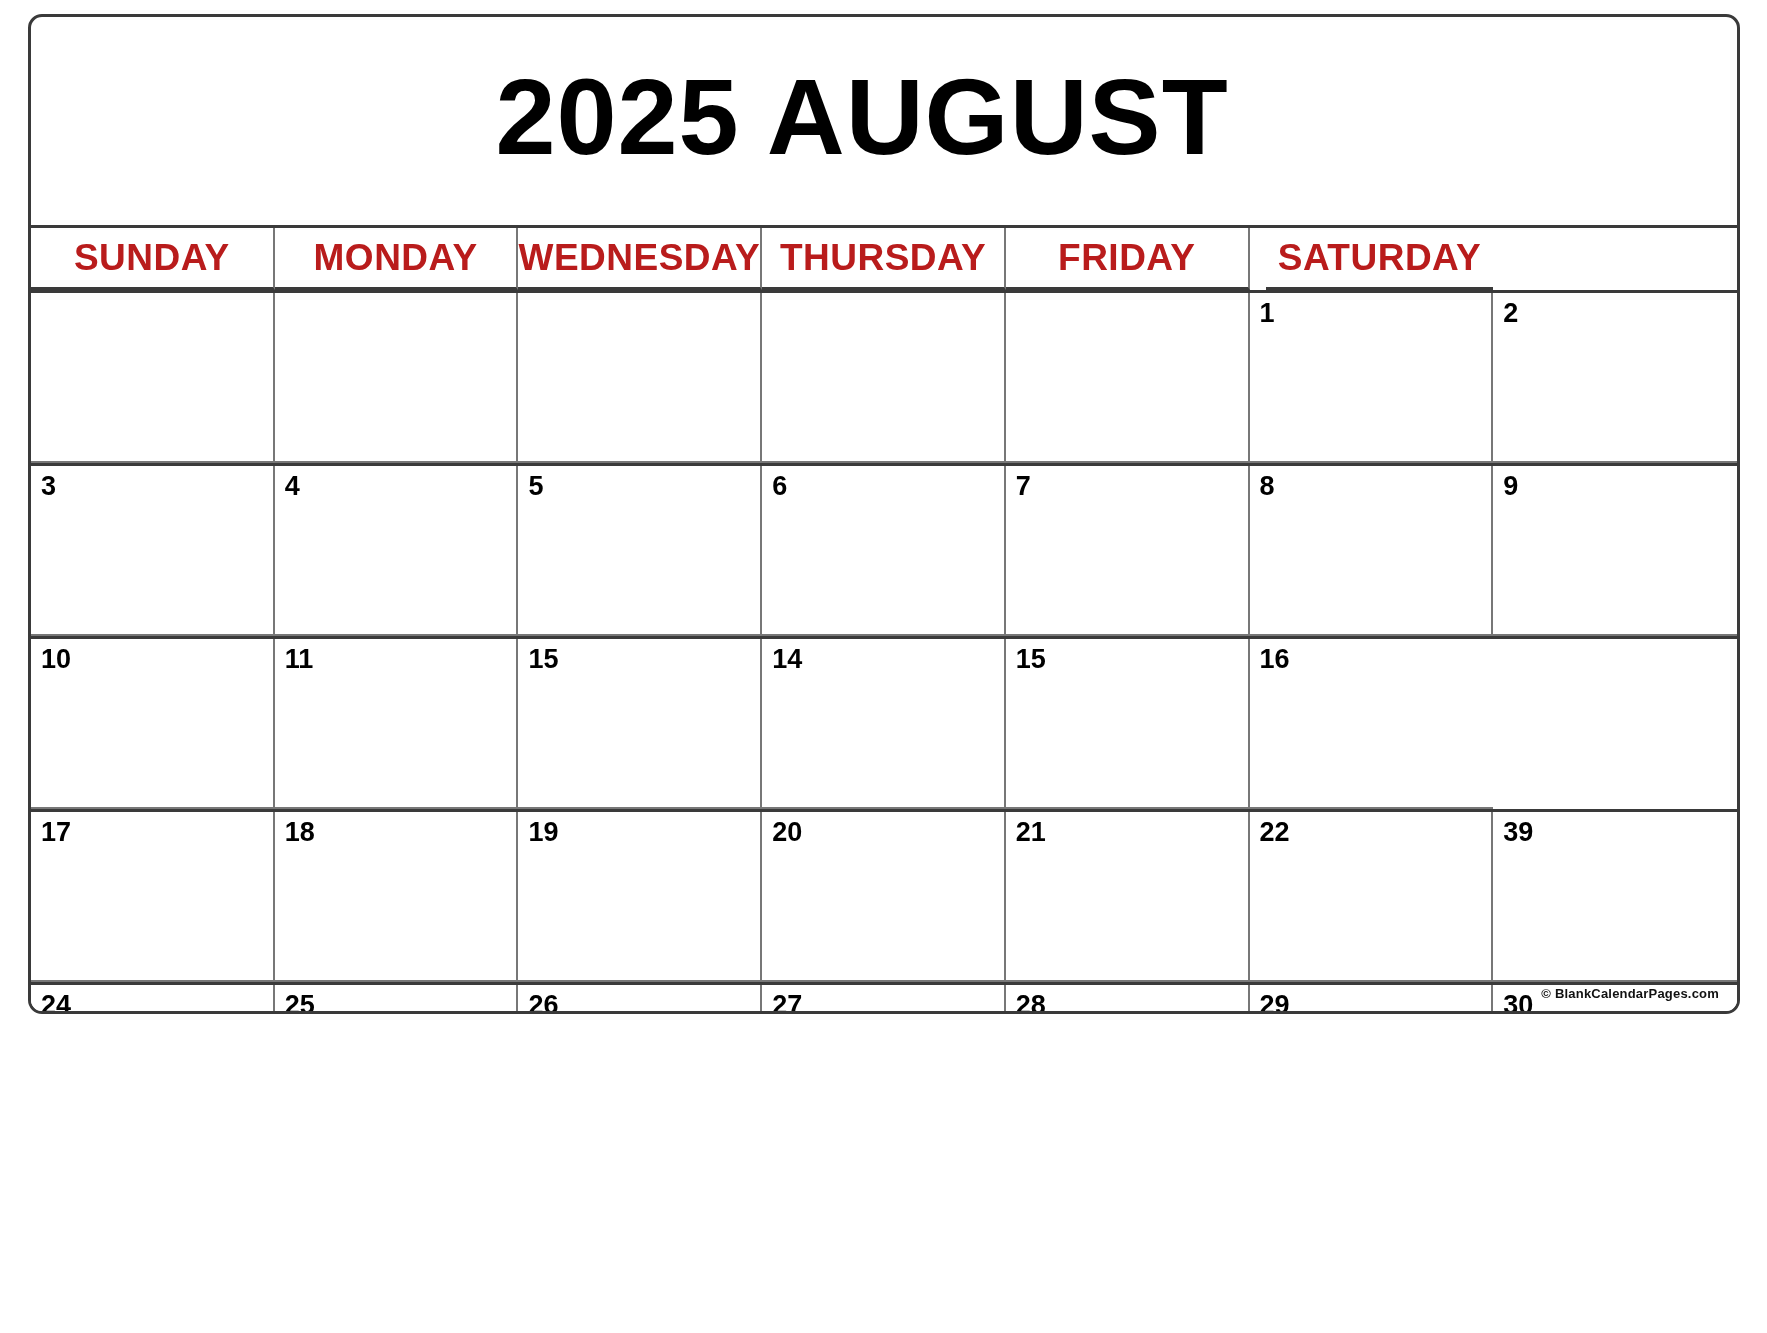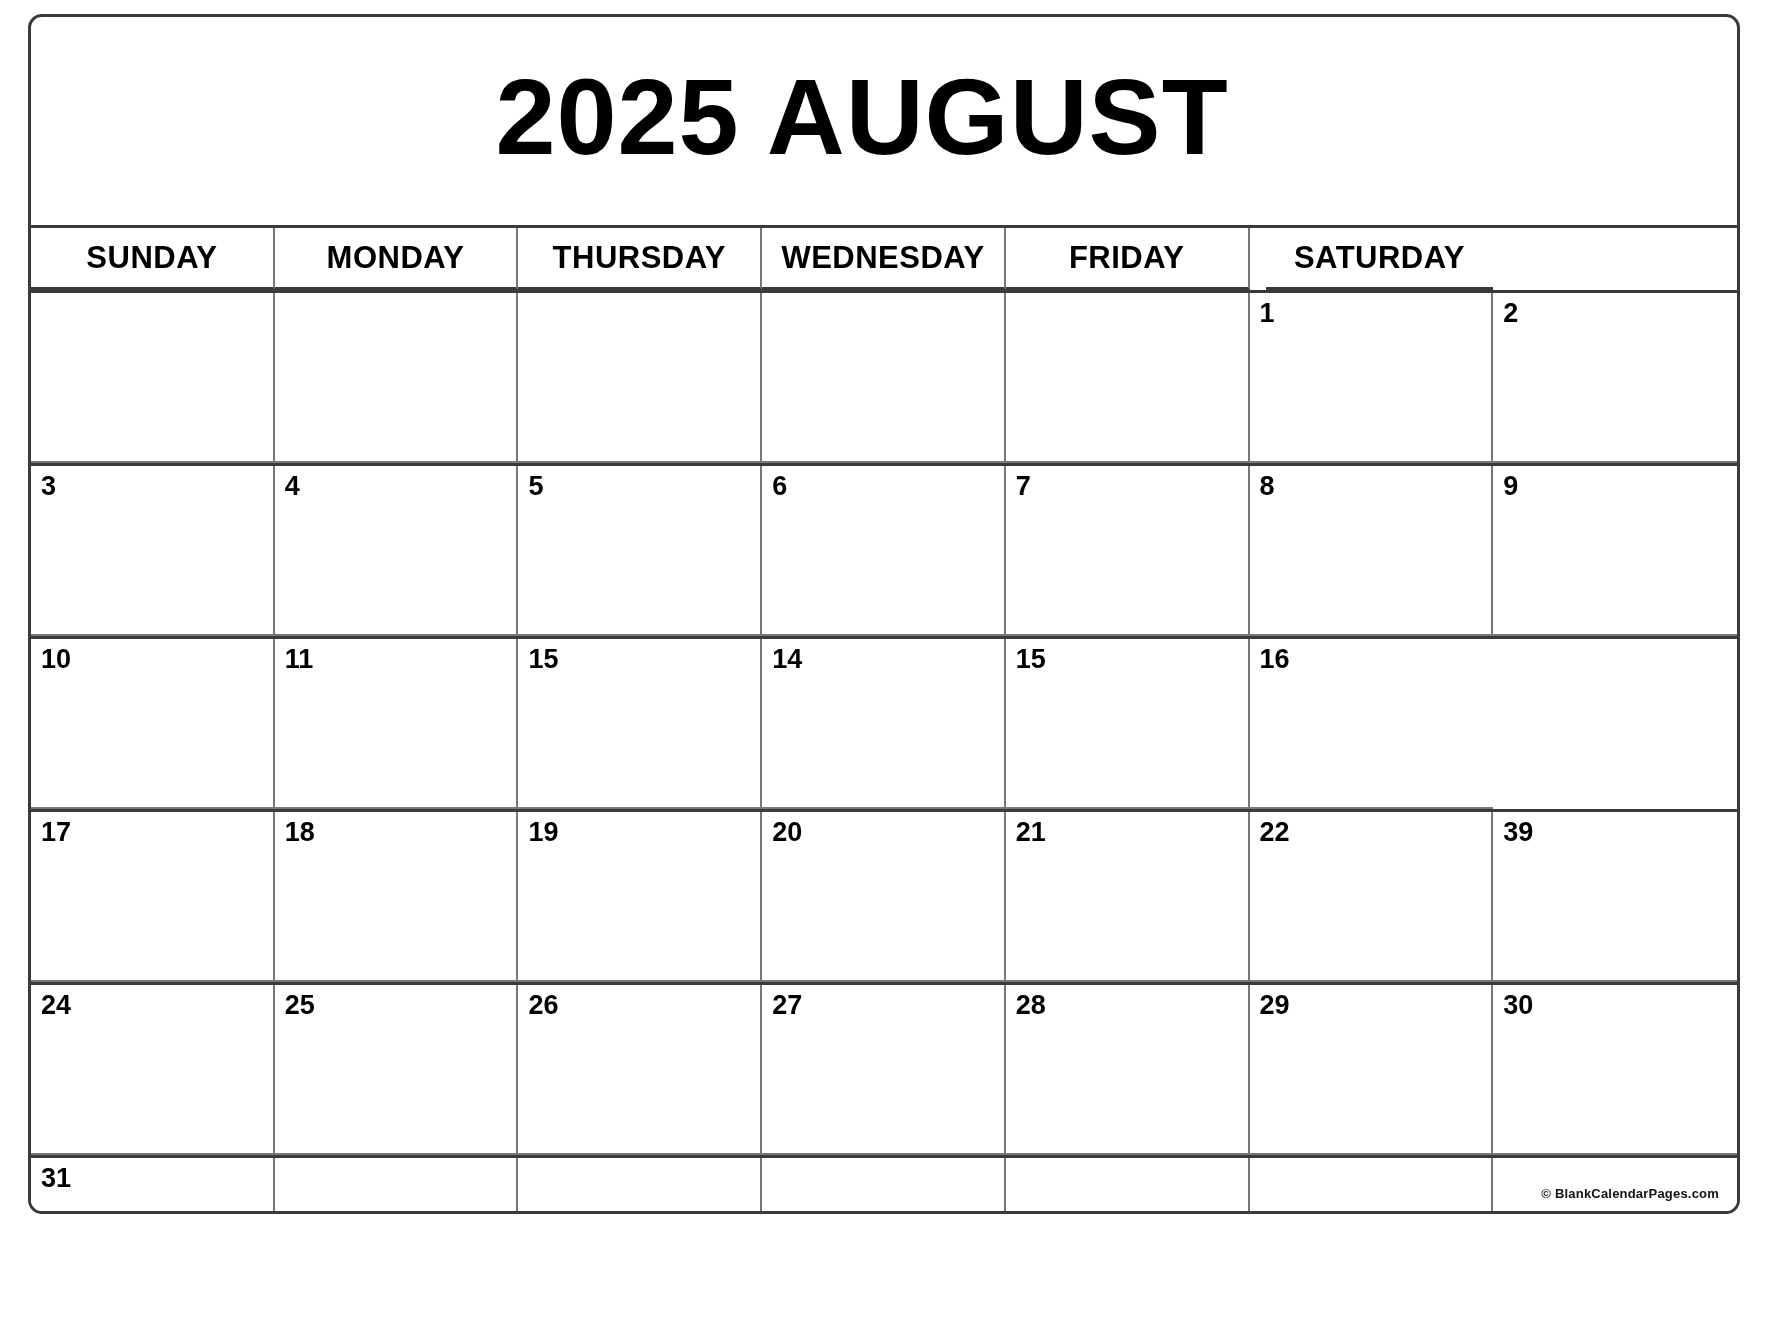--- a/index.html
+++ b/index.html
@@ -12,21 +12,21 @@
     height: 1333px;
     font-family: "Liberation Sans", sans-serif;
     -webkit-font-smoothing: antialiased;
   }
 
   .calendar-frame {
     position: absolute;
     left: 28px;
     top: 14px;
     width: 1712px;
-    height: 1200px;
+    height: 1000px;
     border: 3px solid #3a3a3a;
     border-radius: 14px;
     box-sizing: border-box;
     background: #ffffff;
     overflow: hidden;
   }
 
   .title-bar {
     height: 208px;
     display: flex;
@@ -55,24 +55,24 @@
   }
 
   .dow-row .dow {
     height: 62px;
     border-right: 2px solid #777777;
     border-bottom: 3px solid #3a3a3a;
     box-sizing: border-box;
     display: flex;
     align-items: center;
     justify-content: center;
-    font-size: 31px;
+    font-size: 37px;
     font-weight: bold;
     letter-spacing: 0.5px;
-    color: #000000;
+    color: #b91c1c;
   }
   .dow-row .dow:last-child { border-right: none; margin-left: 16px; }
 
   .week-row .cell {
     height: 170px;
     border-right: 2px solid #777777;
     border-bottom: 2px solid #777777;
     box-sizing: border-box;
     position: relative;
     background: #ffffff;
@@ -106,22 +106,22 @@
 
 <div class="calendar-frame">
 
   <div class="title-bar">
     <div class="title-text">2025 AUGUST</div>
   </div>
 
   <div class="grid dow-row">
     <div class="dow">SUNDAY</div>
     <div class="dow">MONDAY</div>
+    <div class="dow">WEDNESDAY</div>
     <div class="dow">THURSDAY</div>
-    <div class="dow">WEDNESDAY</div>
     <div class="dow">FRIDAY</div>
     <div class="dow">SATURDAY</div>
   </div>
 
   <div class="grid week-row">
     <div class="cell">
         <span class="daynum"></span>
       </div>
     <div class="cell">
         <span class="daynum"></span>

